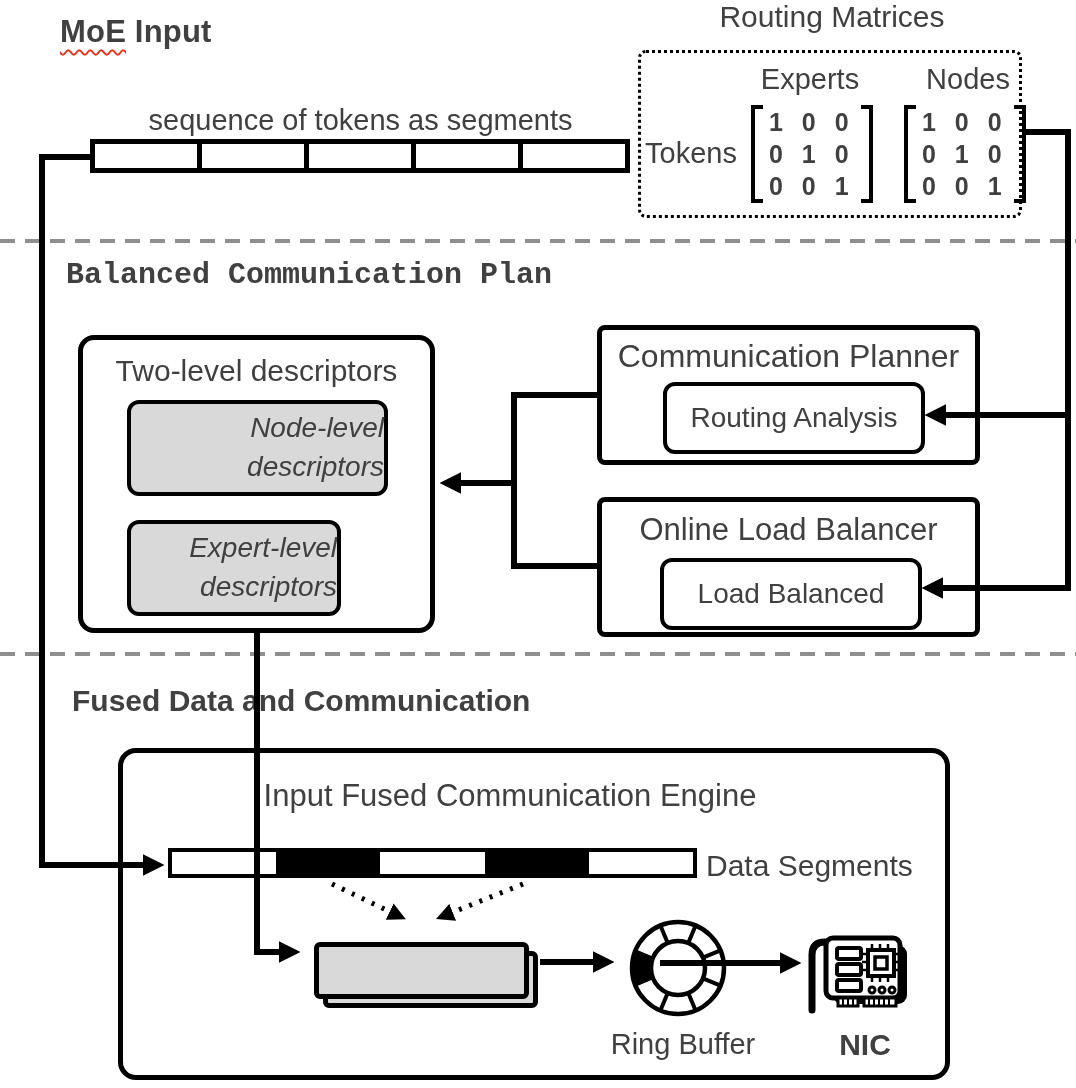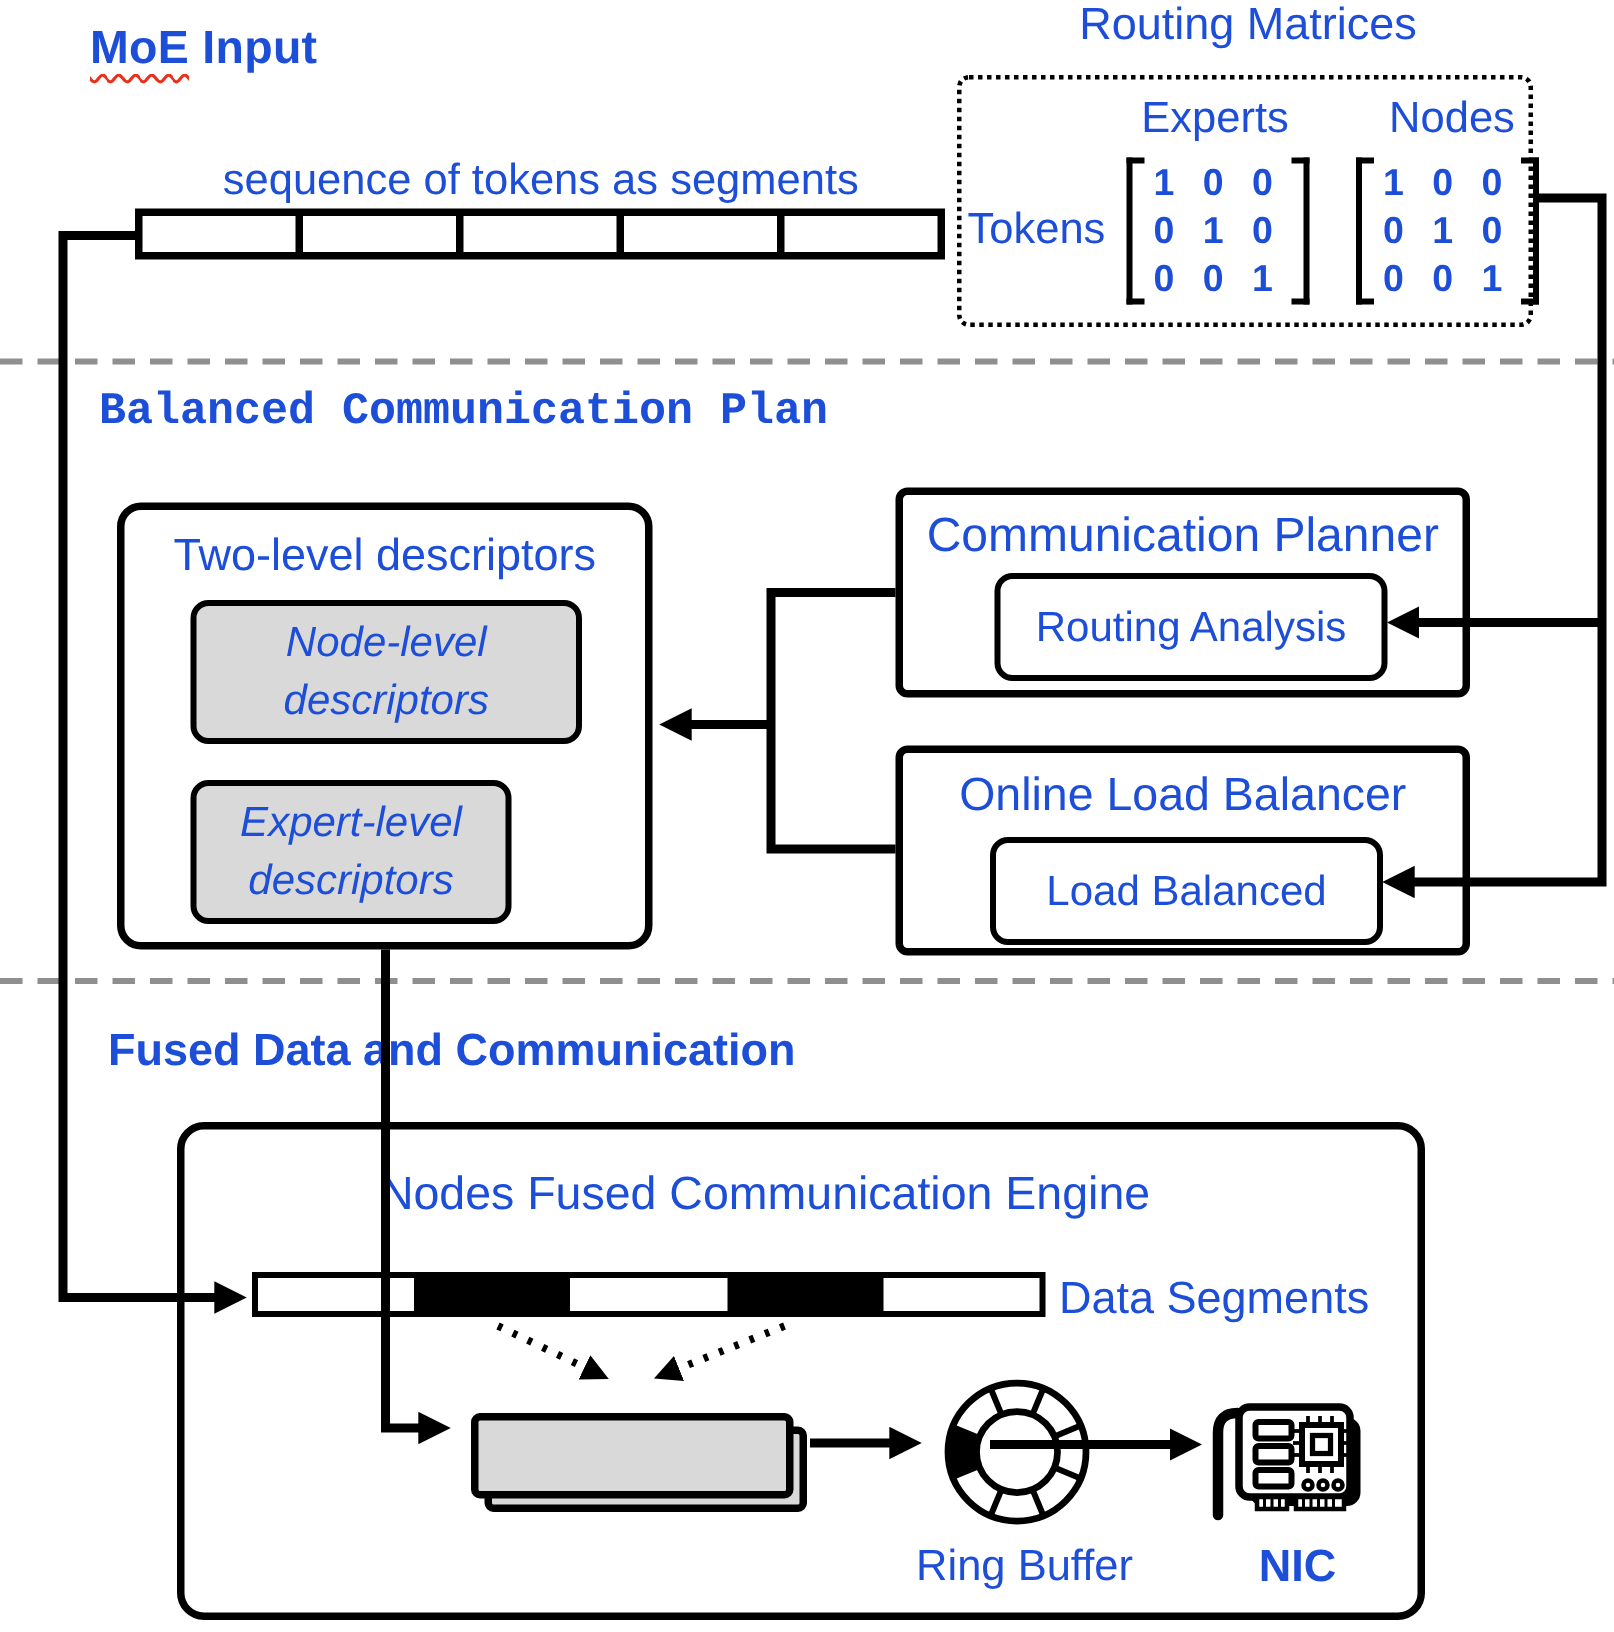--- a/index.html
+++ b/index.html
@@ -1,21 +1,21 @@
 <!DOCTYPE html>
 <html style="--fill-gray: #d9d9d9; --line: #000000; --divider: #8f8f8f; --squiggle-red: #e8321e;"><head>
 <meta charset="utf-8">
 <style>
   :root{
     --fill-gray:#d9d9d9; --line:#000000; --divider:#8f8f8f; --squiggle-red:#e8321e;
   }
   html,body{margin:0;padding:0;background:#fff;}
   #canvas{
     position:relative; width:1076px; height:1088px; background:#fff; overflow:hidden;
-    font-family:"Liberation Sans", sans-serif; color:#1d4ed8;
+    font-family:"Liberation Sans", sans-serif; color:#404040;
   }
   .abs{position:absolute;}
   .ctr{text-align:center;}
   
   .moe-heading{left:60px; top:14px; font-size:31px; font-weight:700; letter-spacing:.2px;}
   .moe-underline{text-decoration:underline; text-decoration-style:wavy;
      text-decoration-color:var(--squiggle-red); text-decoration-thickness:2px; text-underline-offset:7px;}
   .seq-label{left:88px; top:104px; width:545px; font-size:29px;}
   .bar{display:flex; box-sizing:border-box; background:#fff;}
   .top-bar{left:90px; top:139px; width:540px; height:34px; border:5px solid #000;}
@@ -34,21 +34,21 @@
   .bracket.l{border:4px solid #000; border-right:none;}
   .bracket.r{border:4px solid #000; border-left:none;}
   .mrows{padding:2px 6px; display:flex; flex-direction:column; justify-content:space-between;}
   .mrow{font-size:25px; font-weight:700; letter-spacing:6px; line-height:30px; white-space:pre;}
   
   .bcp-heading{left:66px; top:258px; font-size:30px; font-weight:700;font-family:Liberation Mono, monospace;}
   .panel{border:5px solid #000; box-sizing:border-box; background:#fff;}
   .two-level-box{left:78px; top:335px; width:357px; height:298px; border-radius:16px;}
   .tl-title{left:0; top:14px; width:100%; font-size:30px;}
   .graybox{background:var(--fill-gray); border:4px solid #000; border-radius:12px; box-sizing:border-box;
-     display:flex; align-items:center; justify-content:center; text-align:center;
+     display:flex; align-items:center; justify-content:center; text-align:right;
      font-style:italic; font-size:28px; line-height:1.38;}
   .node-box{left:44px; top:60px; width:261px; height:96px;}
   .expert-box{left:44px; top:180px; width:214px; height:96px;}
   .cp-box{left:597px; top:325px; width:383px; height:140px; border-radius:8px;}
   .cp-title{left:0; top:8px; width:100%; font-size:32px;}
   .inner-box{border:4px solid #000; border-radius:12px; box-sizing:border-box; background:#fff;
      display:flex; align-items:center; justify-content:center; font-size:28px;}
   .ra-box{left:61px; top:52px; width:262px; height:72px;}
   .olb-box{left:597px; top:497px; width:383px; height:140px; border-radius:8px;}
   .olb-title{left:0; top:10px; width:100%; font-size:31px;}
@@ -130,21 +130,21 @@
   </div>
 
   <div class="abs panel olb-box">
     <div class="abs ctr olb-title">Online Load Balancer</div>
     <div class="abs inner-box la-box">Load Balanced</div>
   </div>
 
   <div class="abs fused-heading">Fused Data and Communication</div>
 
   <div class="abs panel engine-box"></div>
-  <div class="abs ctr engine-title">Nodes Fused Communication Engine</div>
+  <div class="abs ctr engine-title">Input Fused Communication Engine</div>
 
   <div class="abs bar data-bar">
       <div class="seg white"></div>
       <div class="seg black"></div>
       <div class="seg white"></div>
       <div class="seg black"></div>
       <div class="seg white"></div>
     </div>
   <div class="abs ds-label">Data Segments</div>
 

